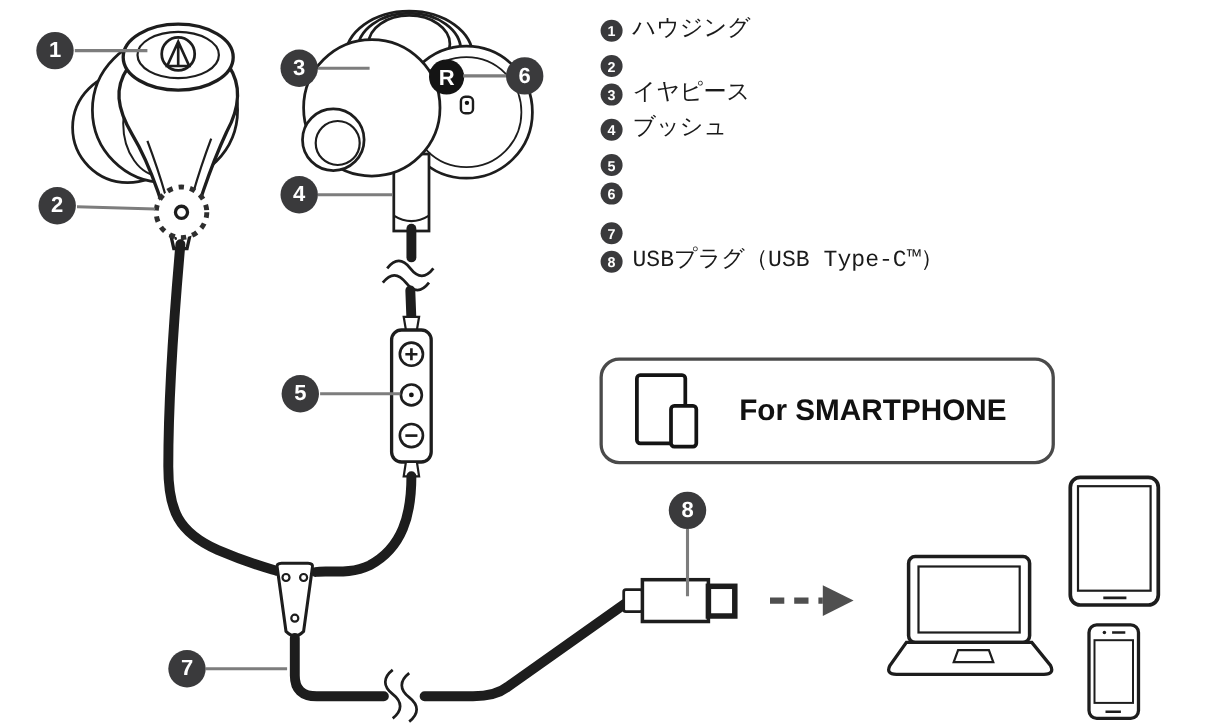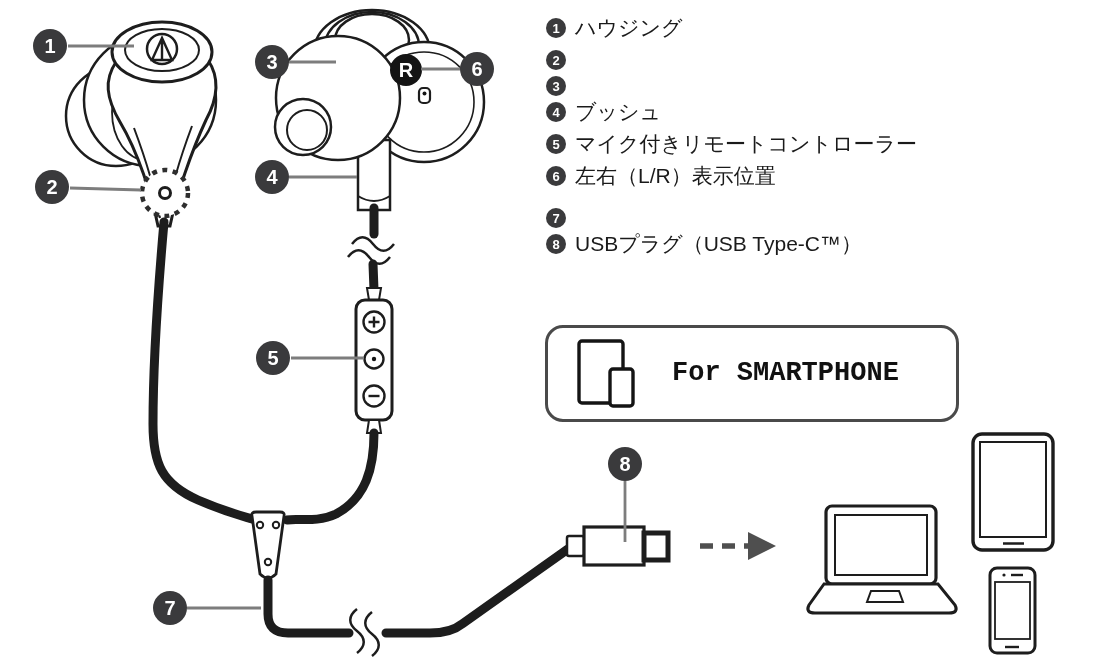--- a/index.html
+++ b/index.html
@@ -18,30 +18,30 @@
   
   #legend{position:absolute;left:546px;top:12px;width:548px;z-index:2;}
   .legend-row{display:flex;align-items:flex-start;}
   .legend-row.gap{margin-top:10px;}
   .legend-badge{
     flex:0 0 auto;width:20px;height:20px;border-radius:50%;background:#3a3a3c;
     color:#fff;font-weight:bold;font-size:13px;display:flex;align-items:center;
     justify-content:center;margin-top:6px;margin-right:9px;line-height:1;
   }
   .legend-label{
-    font-size:21px;line-height:32px;color:#1a1a1a;max-width:470px;
+    font-size:21px;line-height:32px;color:#1a1a1a;max-width:470px;font-family:Liberation Mono, monospace;
   }
   
   #compat-box{
     position:absolute;left:545px;top:325px;width:414px;height:97px;
     box-sizing:border-box;border:3.5px solid #4a4a4a;border-radius:18px;
     display:flex;align-items:center;padding-left:28px;z-index:2;background:#fff;
   }
   #compat-icon{flex:0 0 auto;margin-right:36px;}
-  .compat-line{font-size:27px;font-weight:bold;color:#111;line-height:35px;white-space:nowrap;font-family:Liberation Mono, monospace;}
+  .compat-line{font-size:27px;font-weight:bold;color:#111;line-height:35px;white-space:nowrap;}
 </style>
 </head>
 <body>
 
 <div id="stage">
 
   <svg id="art" width="1100" height="662" viewBox="0 0 1100 662">
 
     <g fill="#ffffff" stroke="#1d1d1d">
       <circle cx="116" cy="116" r="50" stroke-width="2.5"></circle>
@@ -171,32 +171,31 @@
   <div id="legend">
     <div class="legend-row">
       <span class="legend-badge">1</span>
       <span class="legend-label">ハウジング</span>
     </div>
     <div class="legend-row">
       <span class="legend-badge">2</span>
     </div>
     <div class="legend-row">
       <span class="legend-badge">3</span>
+      <span class="legend-label">イヤピース</span>
     </div>
     <div class="legend-row">
       <span class="legend-badge">4</span>
       <span class="legend-label">ブッシュ</span>
     </div>
     <div class="legend-row">
       <span class="legend-badge">5</span>
-      <span class="legend-label">マイク付きリモートコントローラー</span>
     </div>
     <div class="legend-row">
       <span class="legend-badge">6</span>
-      <span class="legend-label">左右（L/R）表示位置</span>
     </div>
     <div class="legend-row gap">
       <span class="legend-badge">7</span>
     </div>
     <div class="legend-row">
       <span class="legend-badge">8</span>
       <span class="legend-label">USBプラグ（USB Type-C™）</span>
     </div>
   </div>
 

